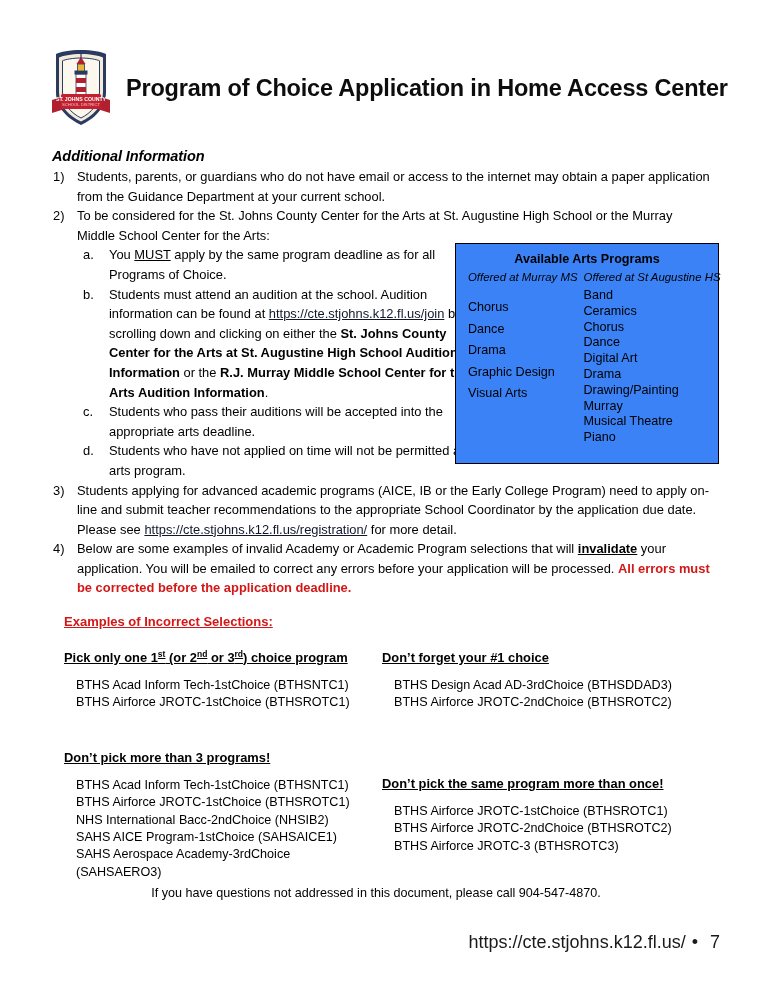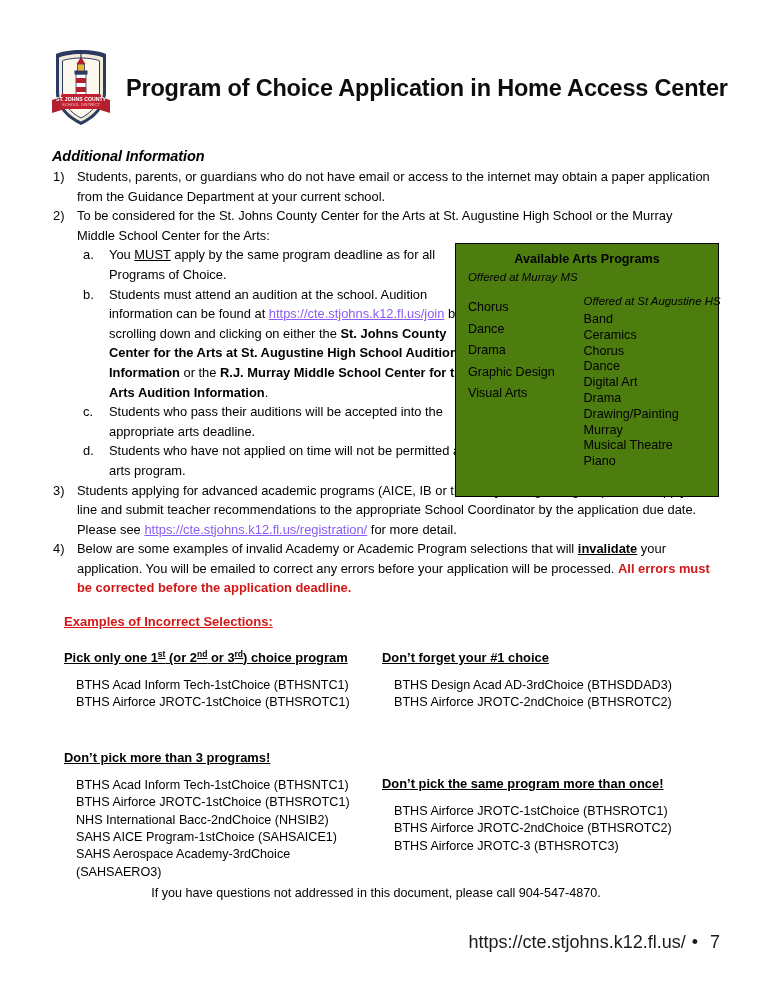--- a/index.html
+++ b/index.html
@@ -98,51 +98,51 @@
     position: absolute;
     left: 6px;
     top: 0;
     width: 26px;
     font-size: 12.9px;
   }
 
   .narrow { max-width: 378px; }
 
   a.doclink, .doclink {
-    color: #8b5cf6;
+    color: #0f172a;
     text-decoration: underline;
   }
   .b { font-weight: bold; }
   .u { text-decoration: underline; }
   .redb { color: #d31717; font-weight: bold; }
 
   
   .arts-box {
     position: absolute;
     left: 455px;
     top: 243px;
     width: 264px;
-    height: 254px;
+    height: 221px;
     border: 1.6px solid #000;
     box-sizing: border-box;
-    background: #4d7c0f;
+    background: #3b82f6;
   }
   .arts-box .arts-title {
     text-align: center;
     font-weight: bold;
     font-size: 12.6px;
     margin-top: 8px;
   }
   .arts-cols {
     display: flex;
     margin-top: 5px;
     padding: 0 8px 0 12px;
   }
   .arts-col { flex: 1 1 50%; }
-  .arts-col.right { padding-left: 6px; margin-top: 24px; }
+  .arts-col.right { padding-left: 6px; }
   .arts-sub {
     font-style: italic;
     font-size: 11.4px;
     white-space: nowrap;
   }
   .arts-col.left ul {
     list-style: none;
     margin: 14px 0 0 0;
     padding: 0;
     font-size: 12.6px;

